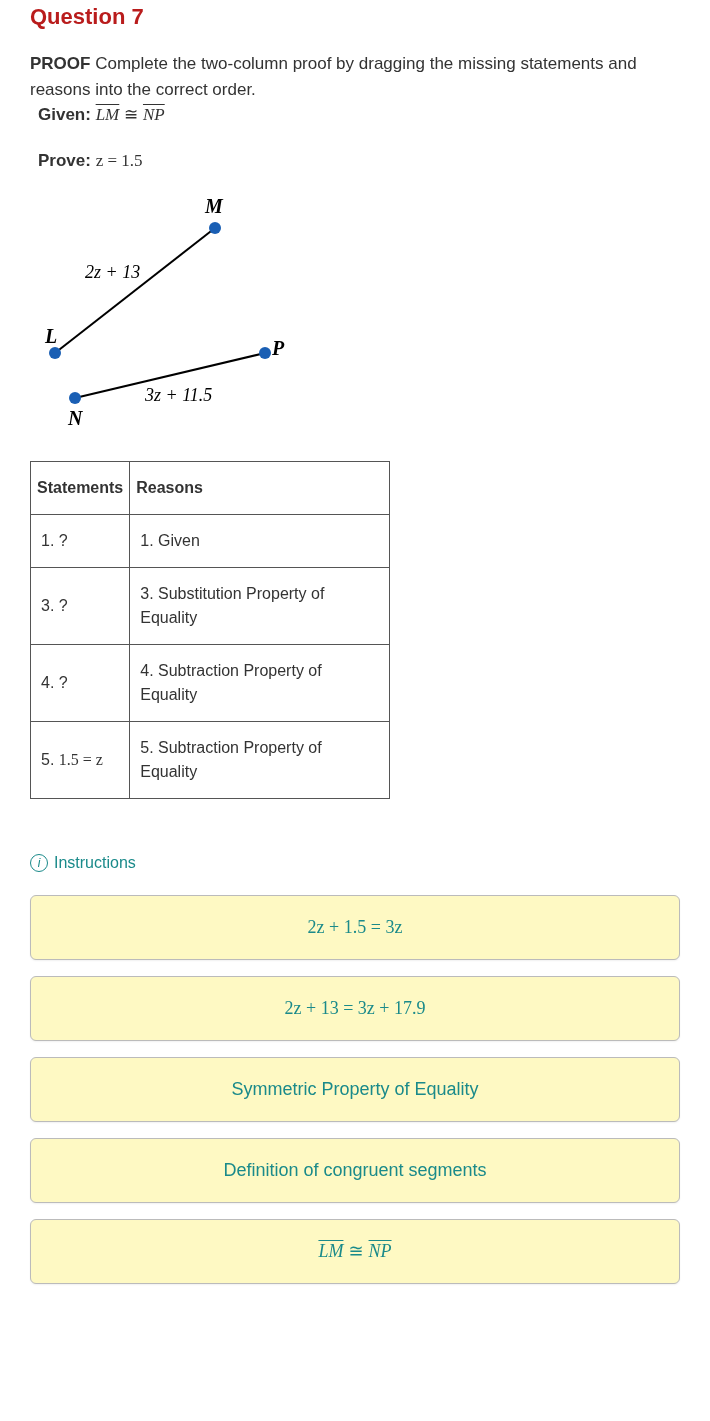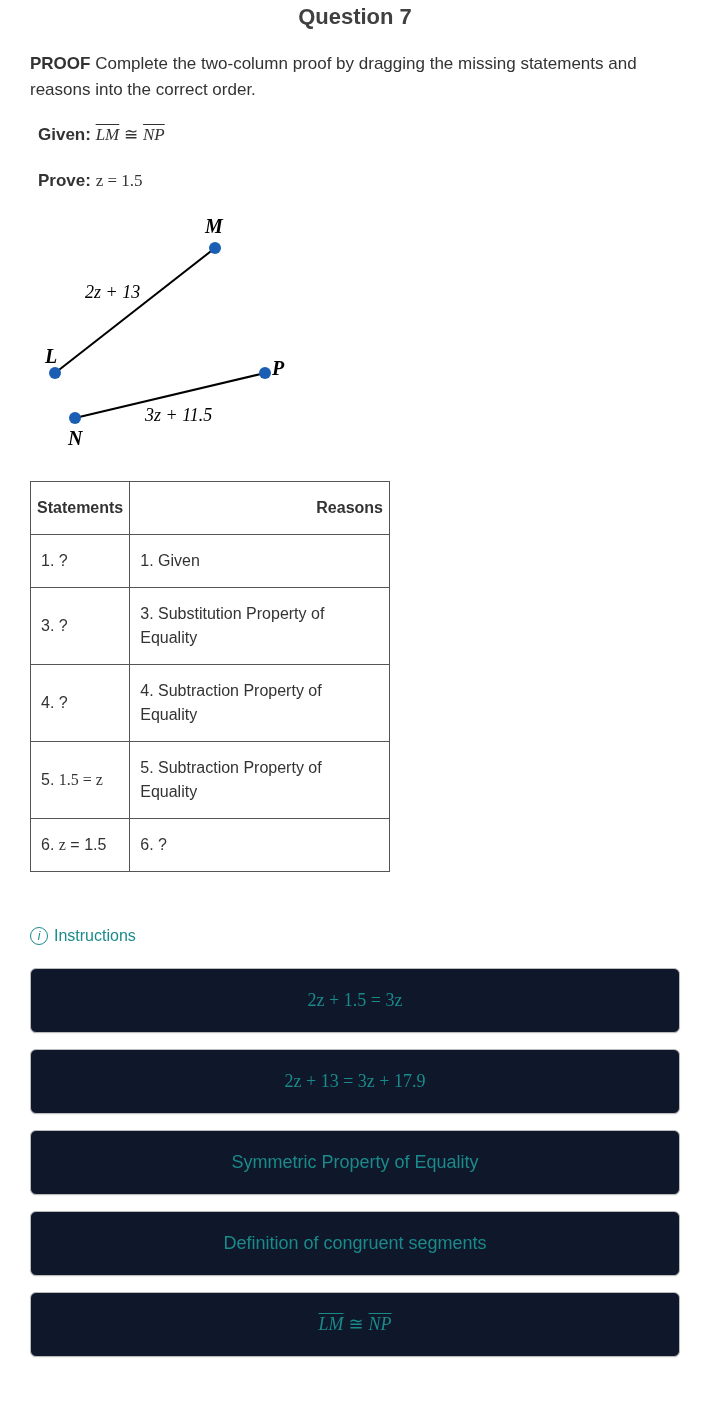--- a/index.html
+++ b/index.html
@@ -6,47 +6,46 @@
   body {
     font-family: -apple-system, BlinkMacSystemFont, "Segoe UI", Arial, sans-serif;
     color: #333;
     background: #fff;
     padding: 0 30px 40px 30px;
     width: 710px;
     font-size: 17px;
     line-height: 1.5;
   }
   .qheading {
-    color: #404040;
+    color: #b91c1c;
     font-weight: 700;
     font-size: 22px;
     margin-bottom: 18px;
-    text-align: center;
   }
-  .proof-intro { margin-bottom: 20px; }
+  .proof-intro { }
   .proof-intro b { font-weight: 700; }
   .given, .prove { margin-bottom: 20px; }
   .given b, .prove b { font-weight: 700; margin-left: 8px; }
   .overline { text-decoration: overline; font-style: italic; font-family: "Times New Roman", serif; margin-top: 21px; }
   .mathit { font-family: "Times New Roman", serif; }
   .diagram { width: 260px; height: 250px; margin-bottom: 10px;}
   table.proof {
     border-collapse: collapse;
     width: 360px;
     margin-bottom: 50px;
   }
   table.proof th, table.proof td {
     border: 1px solid #555;
     padding: 14px 10px;
     text-align: left;
     vertical-align: middle;
     font-size: 16px;
   }
   table.proof th {
-    text-align: right;
+    text-align: left;
     font-weight: 700;
     padding: 14px 6px;
   }
   .instructions-link {
     color: #1a8a8a;
     font-size: 16px;
     display: inline-flex;
     align-items: center;
     gap: 6px;
     margin-bottom: 20px;
@@ -60,21 +59,21 @@
   .drag-tile {
     border: 1px solid #bbb;
     border-radius: 6px;
     box-shadow: 0 1px 2px rgba(0,0,0,0.06);
     padding: 18px 10px;
     margin-bottom: 16px;
     text-align: center;
     color: #1a8a8a;
     font-size: 18px;
     cursor: grab;
-    background: #0f172a;
+    background: #fef9c3;
   }
   .drag-tile .mathit, .drag-tile .overline { color: #1a8a8a; }
 </style>
 </head>
 <body>
 
 
 
 <div class="qheading">Question 7</div>
 
@@ -126,24 +125,20 @@
     <td>3.  Substitution Property of Equality</td>
   </tr>
   <tr>
     <td>4. ?</td>
     <td>4.  Subtraction Property of Equality</td>
   </tr>
   <tr>
     <td><span>5. </span><span class="mathit">1.5 = z</span></td>
     <td>5.  Subtraction Property of Equality</td>
   </tr>
-  <tr>
-    <td><span>6.  </span><span class="mathit">z</span><span> = 1.5</span></td>
-    <td>6. ?</td>
-  </tr>
 </tbody>
   </table>
 
 <div class="instructions-link">
   <span class="info-icon">i</span>
   <span>Instructions</span>
 </div>
 
 <div class="drag-tile">
   <span class="mathit">2z + 1.5 = 3z</span>

